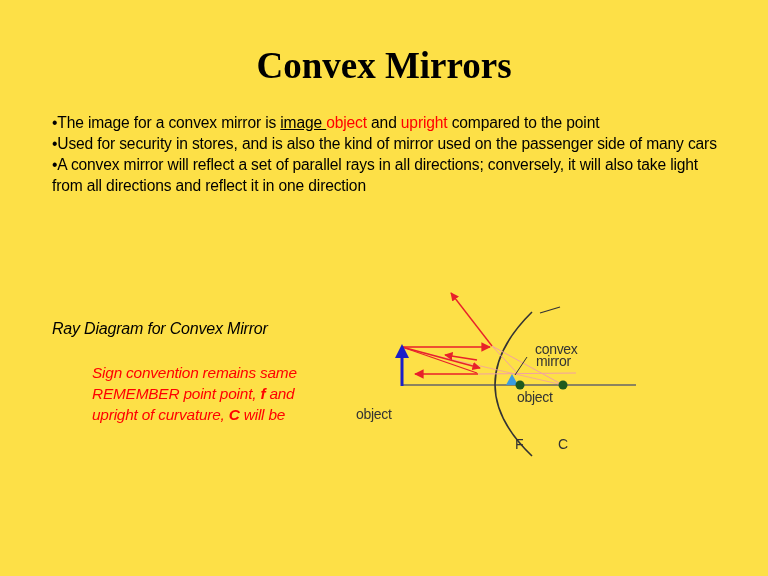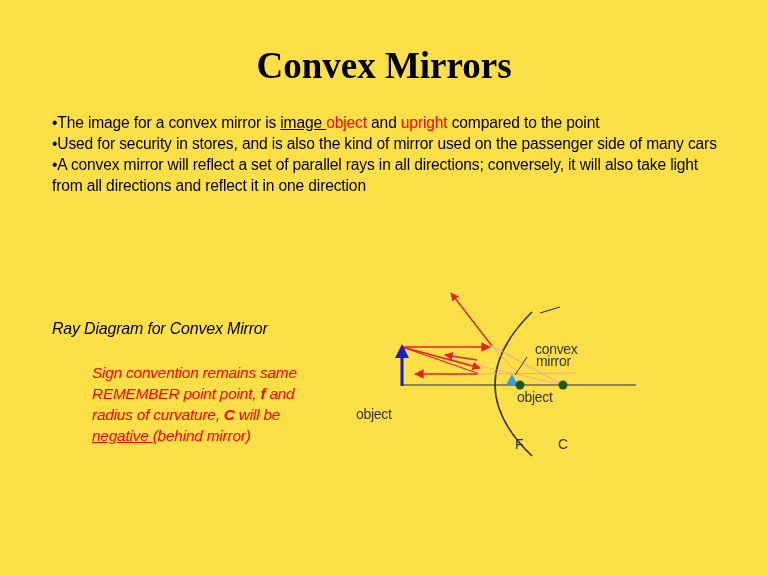--- a/index.html
+++ b/index.html
@@ -64,22 +64,21 @@
     <span class="bullet"><span>•The image for a convex mirror is </span><span class="u">image </span><span class="red">object</span><span> and </span><span class="red">upright</span><span> compared to the point</span></span>
     <span class="bullet"><span>•Used for security in stores, and is also the kind of mirror used on the passenger side of many cars</span></span>
     <span class="bullet"><span>•A convex mirror will reflect a set of parallel rays in all directions; conversely, it will also take light from all directions and reflect it in one direction</span></span>
   </div>
 
   <div class="caption">Ray Diagram for Convex Mirror</div>
 
   <div class="note">
     <span class="line">Sign convention remains same</span>
     <span class="line"><span>REMEMBER point point, </span><b>f</b><span> and</span></span>
-    <span class="line"><span>radius of curvature, </span><b>C</b><span> will be</span></span>
-    <span class="line"><span class="u">negative </span><span>(behind mirror)</span></span>
+    <span class="line"><span>upright of curvature, </span><b>C</b><span> will be</span></span>
   </div>
 
   <div class="diagram">
     <svg width="310" height="190" viewBox="0 0 310 190" xmlns="http://www.w3.org/2000/svg">
       <defs>
         <marker id="arrRed" viewBox="0 0 10 10" refX="9" refY="5" markerWidth="6" markerHeight="6" orient="auto">
           <path d="M0,0 L10,5 L0,10 z" fill="#e8212a"></path>
         </marker>
       </defs>
 

